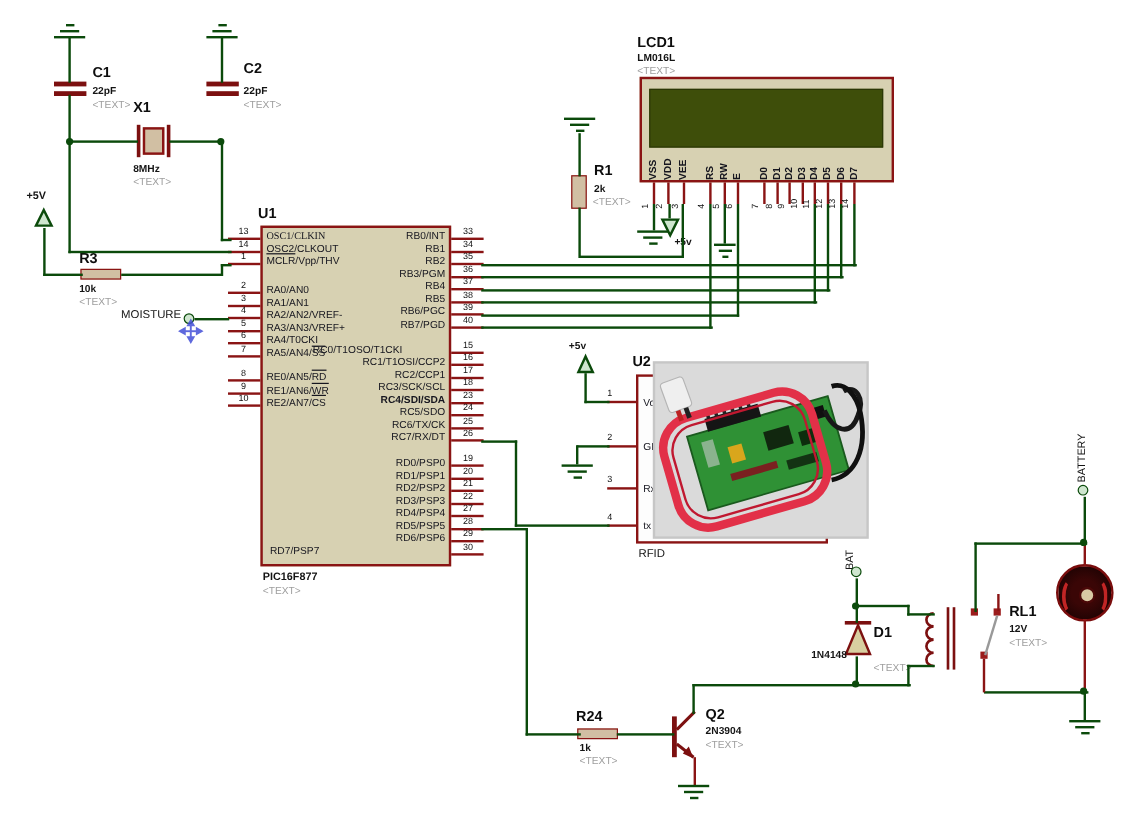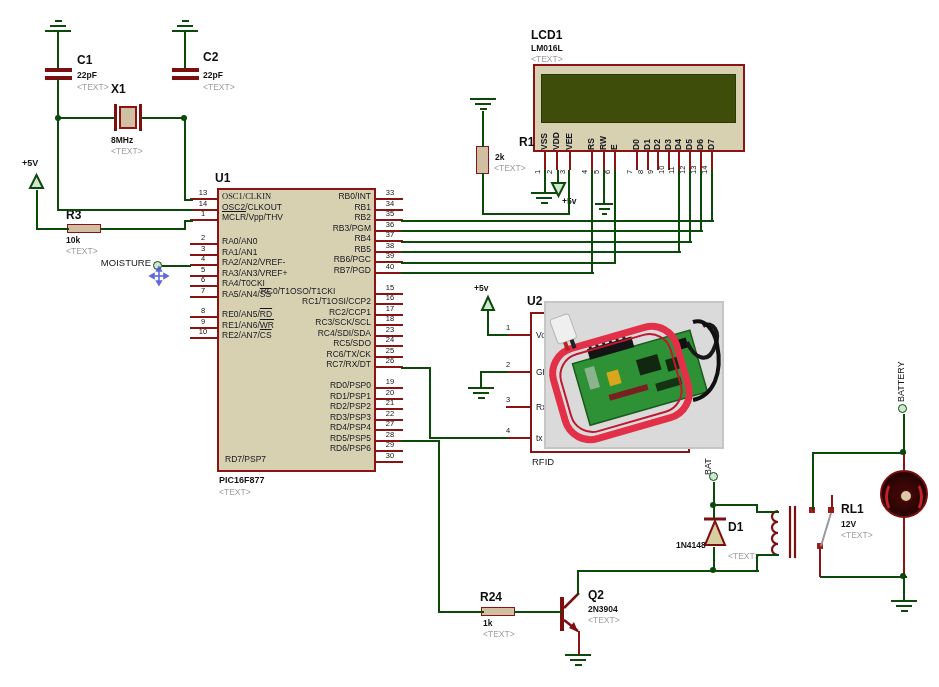--- a/index.html
+++ b/index.html
@@ -149,21 +149,21 @@
       <div class="lead" style="left:376px;top:303px;width:27px;height:2px;"></div>
       <div class="pname" style="left:225px;top:296px;width:146px;text-align:right;">RC1/T1OSI/CCP2</div>
       <div class="pnum" style="left:377px;top:293px;width:26px;">16</div>
       <div class="lead" style="left:376px;top:313.5px;width:27px;height:2px;"></div>
       <div class="pname" style="left:225px;top:306.5px;width:146px;text-align:right;">RC2/CCP1</div>
       <div class="pnum" style="left:377px;top:303.5px;width:26px;">17</div>
       <div class="lead" style="left:376px;top:324px;width:27px;height:2px;"></div>
       <div class="pname" style="left:225px;top:317px;width:146px;text-align:right;">RC3/SCK/SCL</div>
       <div class="pnum" style="left:377px;top:314px;width:26px;">18</div>
       <div class="lead" style="left:376px;top:334.5px;width:27px;height:2px;"></div>
-      <div class="pname" style="left:225px;top:327.5px;width:146px;text-align:right;">RC4/SDI/SDA</div>
+      <div class="pname" style="left:225px;top:327.5px;width:146px;text-align:right;font-weight:bold;">RC4/SDI/SDA</div>
       <div class="pnum" style="left:377px;top:324.5px;width:26px;">23</div>
       <div class="lead" style="left:376px;top:345px;width:27px;height:2px;"></div>
       <div class="pname" style="left:225px;top:338px;width:146px;text-align:right;">RC5/SDO</div>
       <div class="pnum" style="left:377px;top:335px;width:26px;">24</div>
       <div class="lead" style="left:376px;top:355.5px;width:27px;height:2px;"></div>
       <div class="pname" style="left:225px;top:348.5px;width:146px;text-align:right;">RC6/TX/CK</div>
       <div class="pnum" style="left:377px;top:345.5px;width:26px;">25</div>
       <div class="lead" style="left:376px;top:366px;width:27px;height:2px;"></div>
       <div class="pname" style="left:225px;top:359px;width:146px;text-align:right;">RC7/RX/DT</div>
       <div class="pnum" style="left:377px;top:356px;width:26px;">26</div>
@@ -237,21 +237,21 @@
       <div class="pnum vt" style="left:678px;top:150px;height:24px;text-align:left;">12</div>
       <div class="lead" style="left:700px;top:152px;width:2px;height:18px;"></div>
       <div class="pname vt" style="left:695px;top:110px;height:40px;font-weight:bold;">D6</div>
       <div class="pnum vt" style="left:689px;top:150px;height:24px;text-align:left;">13</div>
       <div class="lead" style="left:711px;top:152px;width:2px;height:18px;"></div>
       <div class="pname vt" style="left:706px;top:110px;height:40px;font-weight:bold;">D7</div>
       <div class="pnum vt" style="left:700px;top:150px;height:24px;text-align:left;">14</div>
     </div>
 
   <div class="rbody" style="left:476px;top:146px;width:13px;height:28px;"></div>
-  <div class="ref" style="left:495px;top:135px;margin-left:24px;">R1</div>
+  <div class="ref" style="left:495px;top:135px;">R1</div>
   <div class="val" style="left:495px;top:152px;">2k</div>
   <div class="ph" style="left:494px;top:163px;">&lt;TEXT&gt;</div>
 
   <svg style="left:550px;top:181px;" width="17" height="17">
     <polygon points="2,2 15,2 8.5,15" fill="#cfe6cf" stroke="#0b4a0b" stroke-width="2"></polygon>
   </svg>
   <div class="vlab" style="left:562px;top:196px;font-size:8.5px;font-weight:bold;">+5v</div>
 
   <div class="ref" style="left:527px;top:294px;">U2</div>
   <div class="abs" style="left:530px;top:312px;width:160px;height:141px;background:#fdfdfd;border:2px solid #8a1414;box-sizing:border-box;"></div>

